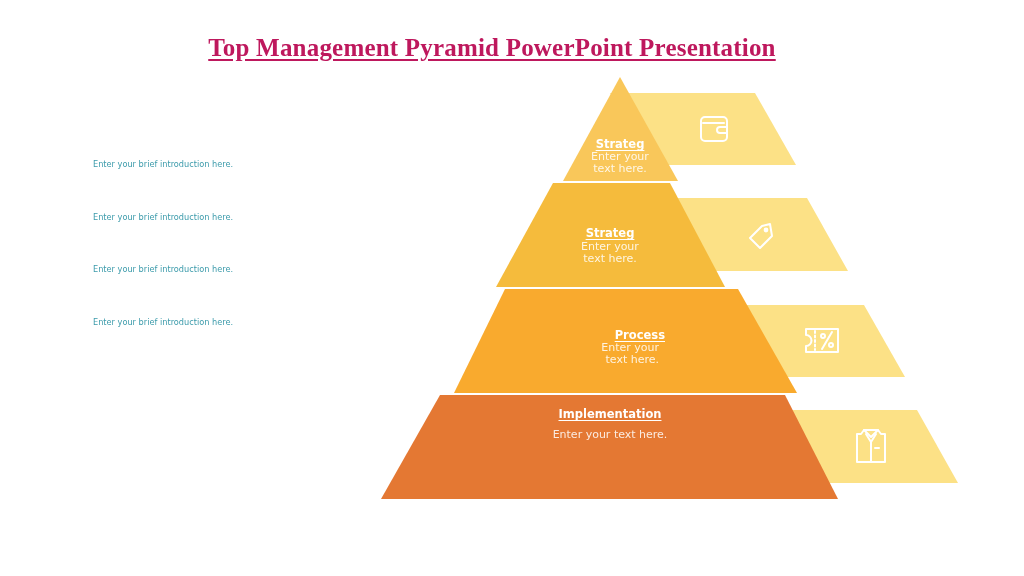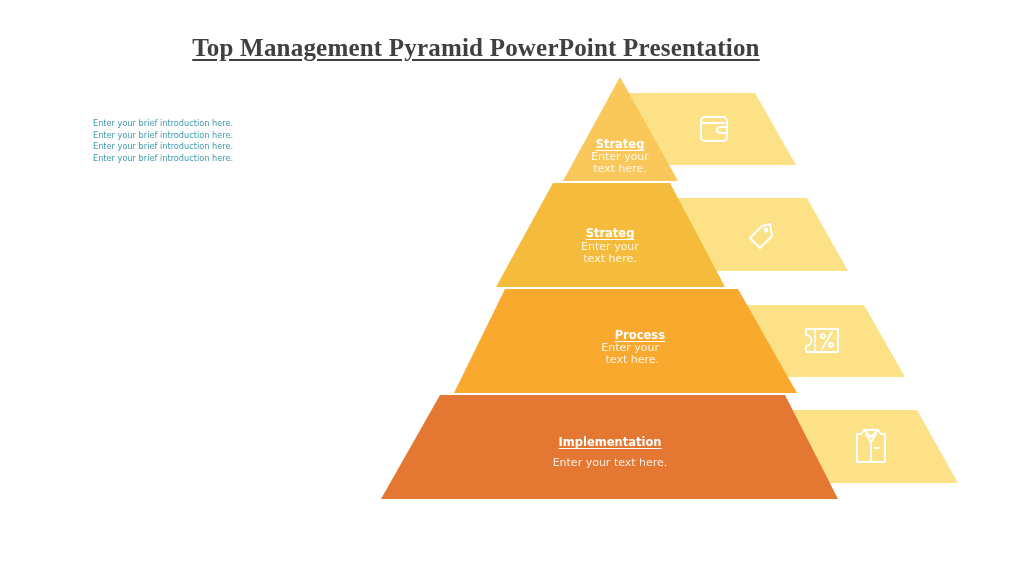--- a/index.html
+++ b/index.html
@@ -1,29 +1,29 @@
 <!DOCTYPE html>
 <html><head>
   <meta charset="utf-8">
   <style>
     html, body { margin: 0; padding: 0; }
     body {
       width: 1024px; height: 576px; background: #ffffff; position: relative; overflow: hidden;
       font-family: "Liberation Sans", sans-serif;
     }
     .title {
-      position: absolute; left: 0; top: 34px; width: 952px; text-align: center;
+      position: absolute; left: 16px; top: 34px; width: 952px; text-align: center;
       font-family: "Liberation Serif", serif; font-weight: bold; font-size: 25px;
-      color: #404040; text-decoration: underline; text-underline-offset: 3px; letter-spacing: 0.2px;
+      color: #be185d; text-decoration: underline; text-underline-offset: 3px; letter-spacing: 0.2px;
     }
     .intro {
       position: absolute; left: 93px; top: 118px; width: 180px;
       font-family: "DejaVu Sans", sans-serif; font-size: 8.2px; line-height: 11.6px; color: #3c9bab;
     }
-    .intro div { white-space: nowrap; }
+    .intro div { white-space: nowrap; margin-top: 41px; }
     svg.scene { position: absolute; left: 0; top: 0; }
     .label {
       position: absolute; text-align: center; color: #ffffff;
     }
     .label .head {
       font-family: "DejaVu Sans", sans-serif; font-weight: bold; font-size: 11.5px;
       text-decoration: underline; text-underline-offset: 2px; display: block; line-height: 13px;
     }
     .label .body {
       font-family: "DejaVu Sans", sans-serif; font-size: 11px; line-height: 12px; opacity: 0.85; display: block;
@@ -89,16 +89,16 @@
 <div class="label" style="left:570px; top:227px; width:80px;">
   <span class="head">Strateg</span>
   <span class="body" style="width:78px; margin:1px auto 0;">Enter your text here.</span>
 </div>
 
 <div class="label" style="left:575px; top:329px; width:90px;text-align:right;">
   <span class="head">Process</span>
   <span class="body" style="width:78px; margin:0 auto;">Enter your text here.</span>
 </div>
 
-<div class="label" style="left:540px; top:436px; width:140px;">
+<div class="label" style="left:540px; top:408px; width:140px;">
   <span class="head">Implementation</span>
   <span class="body" style="margin-top:8px;">Enter your text here.</span>
 </div>
 
 </body></html>

